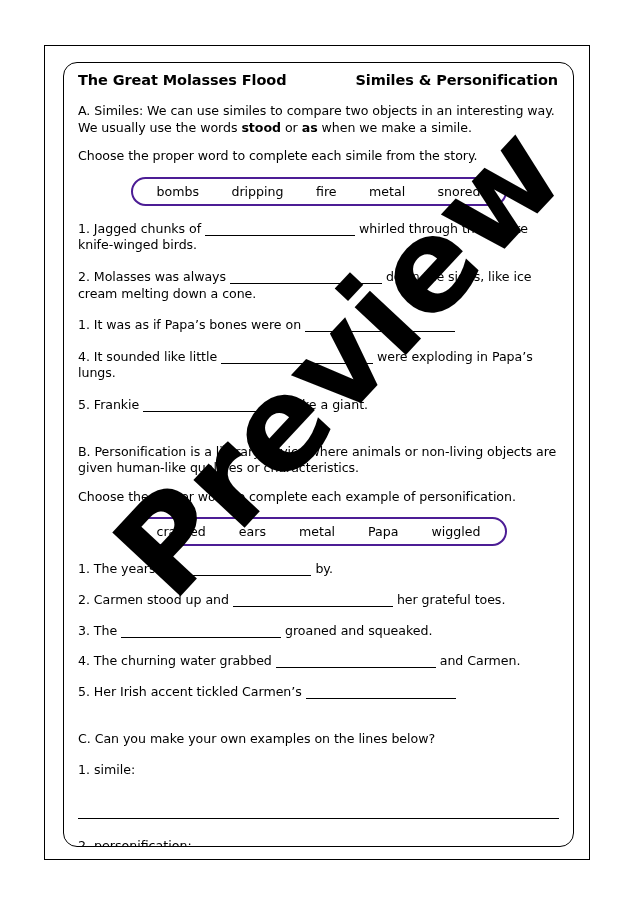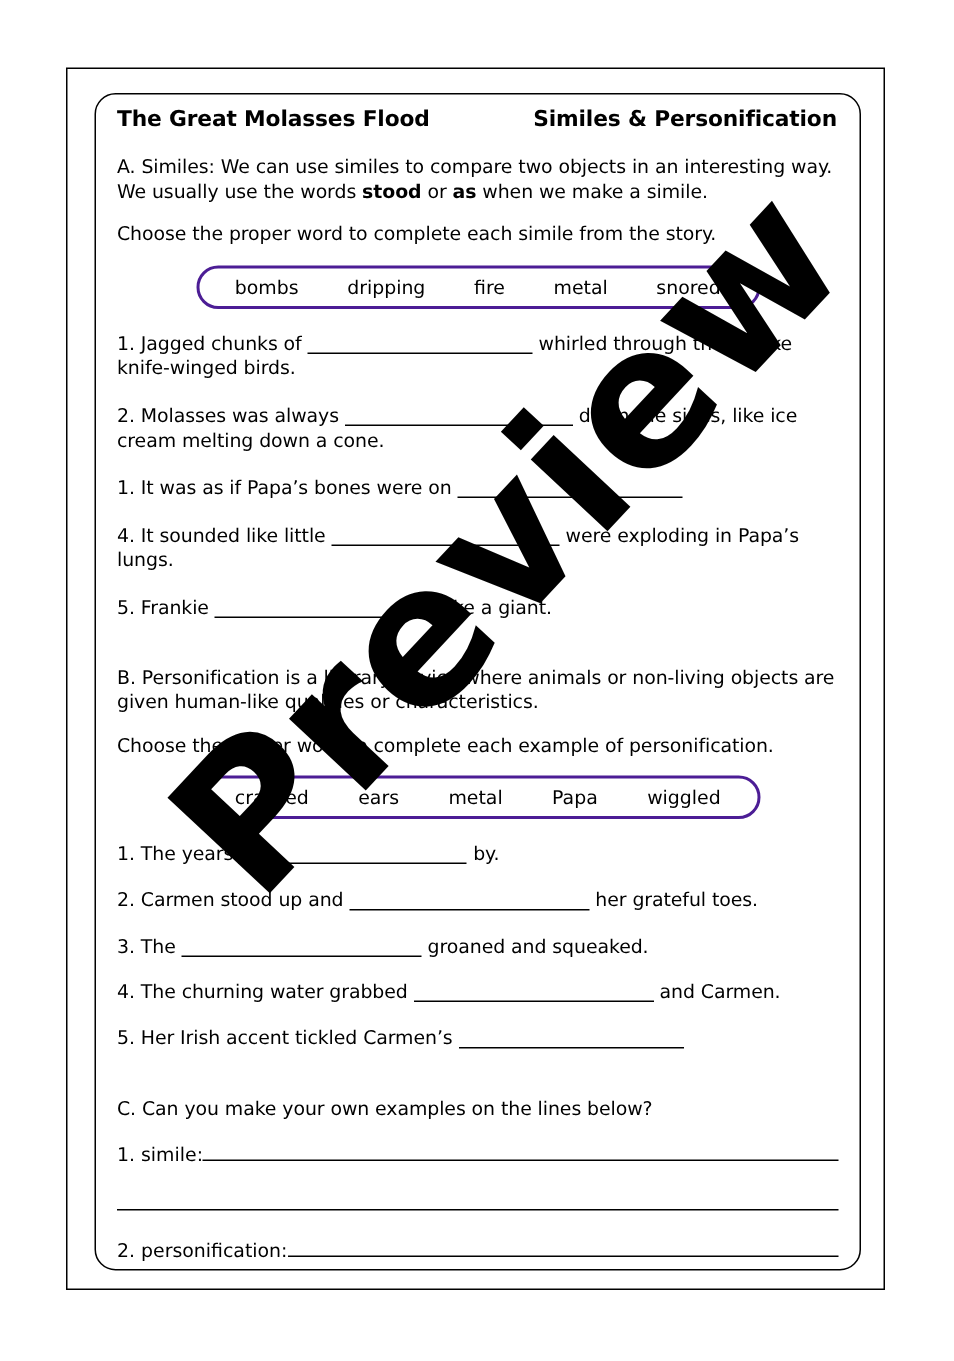--- a/index.html
+++ b/index.html
@@ -152,21 +152,21 @@
     flex: 1 1 auto;
     border-bottom: 1px solid #000000;
     height: 11px;
     margin-left: 0px;
   }
   .write-full {
     border-bottom: 1px solid #000000;
     height: 11px;
     width: 100%;
   }
-  .c-line1 { margin-top: 14px; }
+  .c-line1 { margin-top: 14px; flex-direction: column; }
   .c-line2 { margin-top: 17px; }
   .c-line3 { margin-top: 19px; }
 
   
   .watermark {
     position: absolute;
     left: 0;
     top: 0;
     width: 636px;
     height: 907px;

